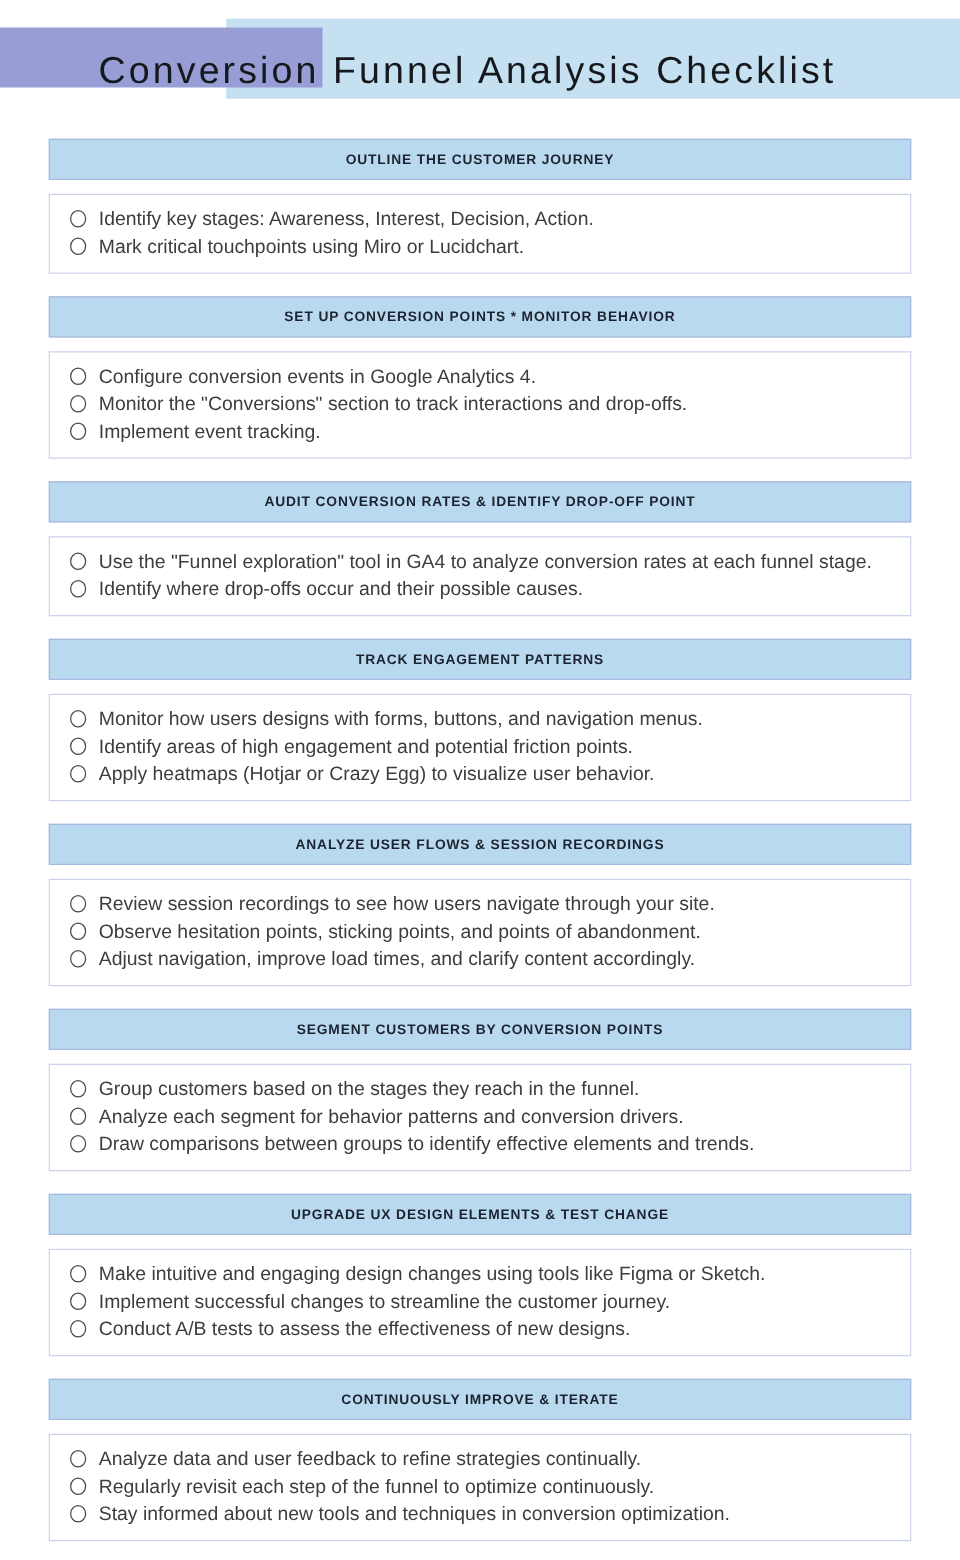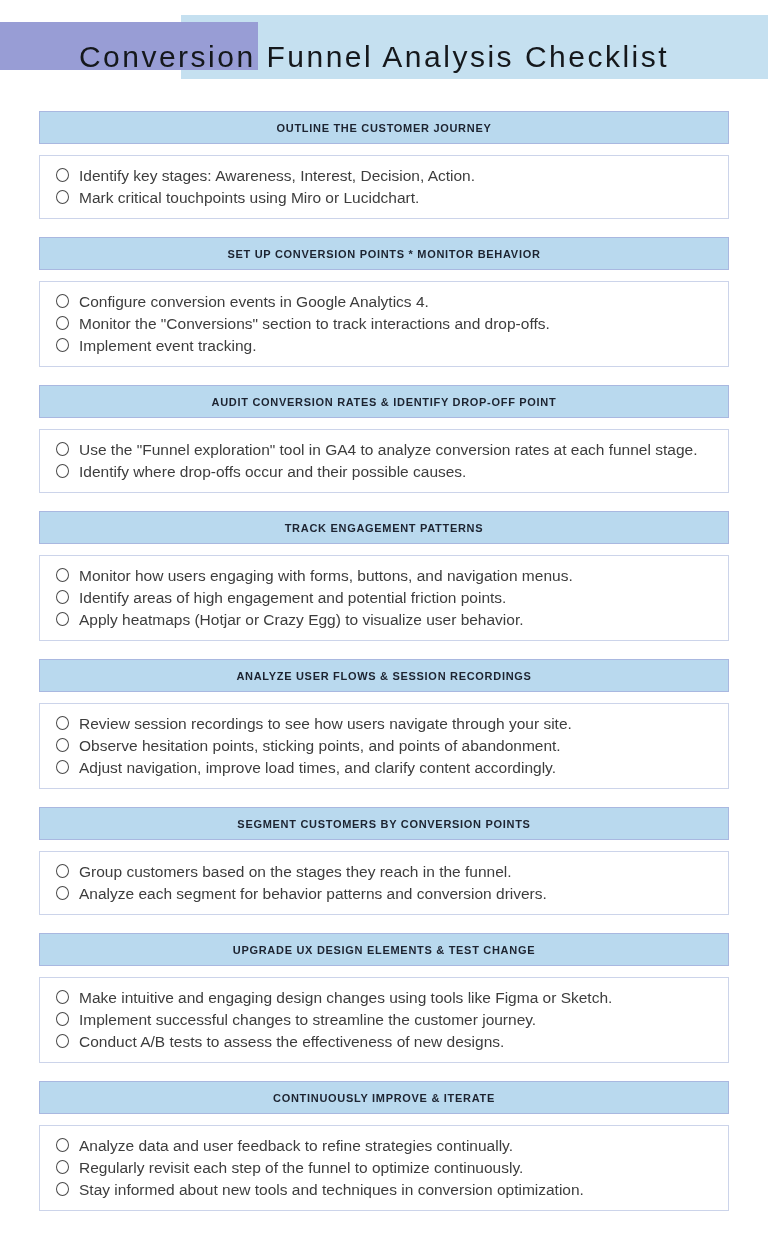--- a/index.html
+++ b/index.html
@@ -117,21 +117,21 @@
 </div>
   </section>
 
   <section class="section">
     <div class="sec-header">
       <span class="sec-header-label">TRACK ENGAGEMENT PATTERNS</span>
     </div>
     <div class="sec-box">
   <div class="item">
     <span class="bullet"></span>
-    <span class="item-text">Monitor how users engaging with forms, buttons, and navigation menus.</span>
+    <span class="item-text">Monitor how users designs with forms, buttons, and navigation menus.</span>
   </div>
 
   <div class="item">
     <span class="bullet"></span>
     <span class="item-text">Identify areas of high engagement and potential friction points.</span>
   </div>
 
   <div class="item">
     <span class="bullet"></span>
     <span class="item-text">Apply heatmaps (Hotjar or Crazy Egg) to visualize user behavior.</span>
@@ -169,20 +169,24 @@
   <div class="item">
     <span class="bullet"></span>
     <span class="item-text">Group customers based on the stages they reach in the funnel.</span>
   </div>
 
   <div class="item">
     <span class="bullet"></span>
     <span class="item-text">Analyze each segment for behavior patterns and conversion drivers.</span>
   </div>
 
+  <div class="item">
+    <span class="bullet"></span>
+    <span class="item-text">Draw comparisons between groups to identify effective elements and trends.</span>
+  </div>
 </div>
   </section>
 
   <section class="section">
     <div class="sec-header">
       <span class="sec-header-label">UPGRADE UX DESIGN ELEMENTS &amp; TEST CHANGE</span>
     </div>
     <div class="sec-box">
   <div class="item">
     <span class="bullet"></span>

